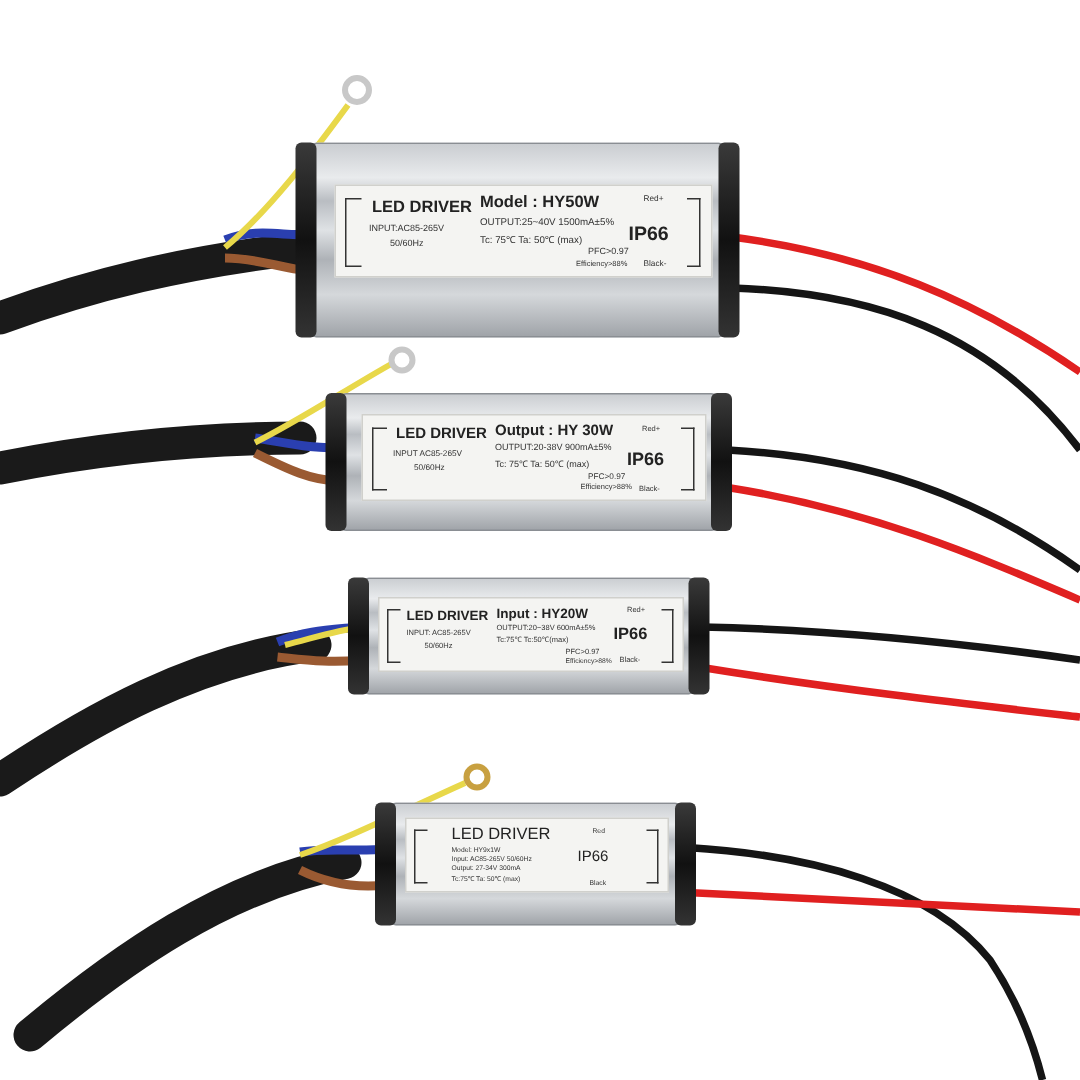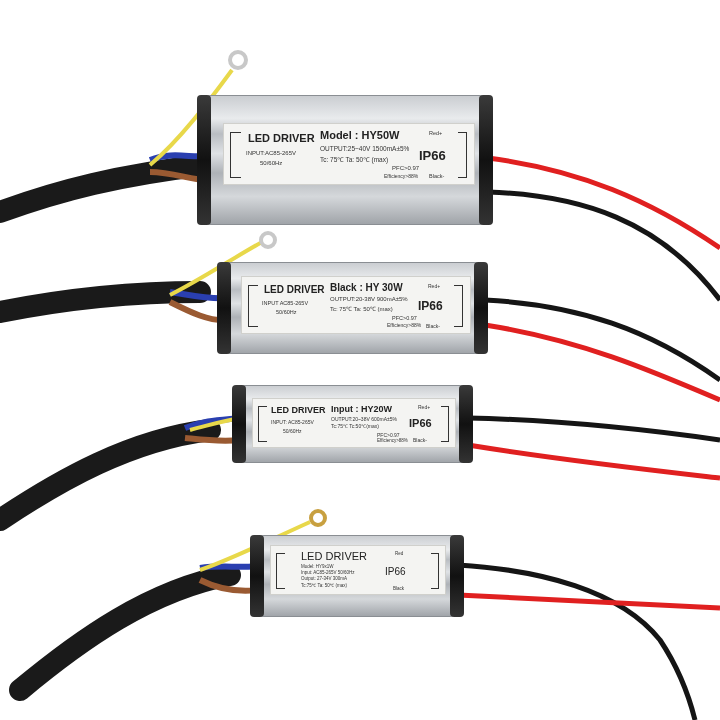--- a/index.html
+++ b/index.html
@@ -79,21 +79,21 @@
 </div>
 
 <div class="driver" style="left:225px;top:262px;width:255px;height:92px;">
   <div class="cap l"></div>
   <div class="cap r"></div>
   <div class="label" style="left:16px;top:14px;width:228px;height:56px;">
     <div class="brk" style="left:6px;top:8px;width:9px;height:40px;border-right:none;"></div>
     <div class="ttl" style="left:22px;top:7px;font-size:10px;">LED DRIVER</div>
     <div class="small" style="left:20px;top:23px;font-size:5.5px;">INPUT AC85-265V</div>
     <div class="small" style="left:34px;top:32px;font-size:5.5px;">50/60Hz</div>
-    <div class="model" style="left:88px;top:5px;font-size:10px;">Black : HY 30W</div>
+    <div class="model" style="left:88px;top:5px;font-size:10px;">Output : HY 30W</div>
     <div class="small" style="left:88px;top:19px;font-size:6px;">OUTPUT:20-38V  900mA±5%</div>
     <div class="small" style="left:88px;top:28px;font-size:6px;">Tc: 75℃   Ta: 50℃ (max)</div>
     <div class="small" style="left:150px;top:38px;font-size:5.5px;">PFC&gt;0.97</div>
     <div class="small" style="left:145px;top:45px;font-size:5px;">Efficiency&gt;88%</div>
     <div class="ip" style="left:176px;top:22px;font-size:12px;">IP66</div>
     <div class="small" style="left:186px;top:6px;font-size:5px;">Red+</div>
     <div class="small" style="left:184px;top:46px;font-size:5px;">Black-</div>
     <div class="brk" style="left:212px;top:8px;width:8px;height:40px;border-left:none;"></div>
   </div>
 </div>

